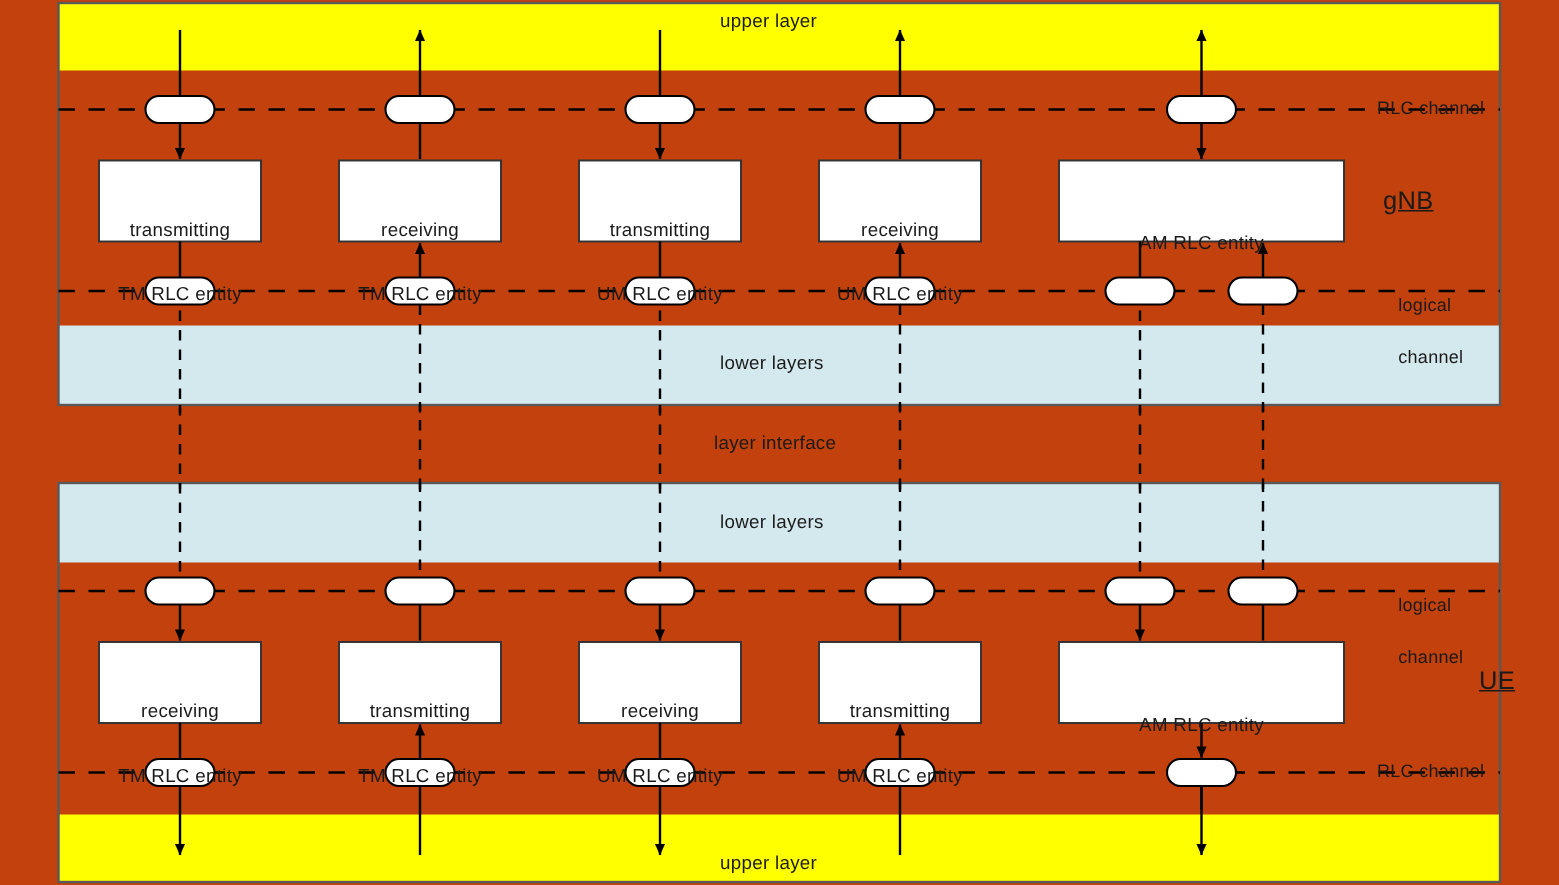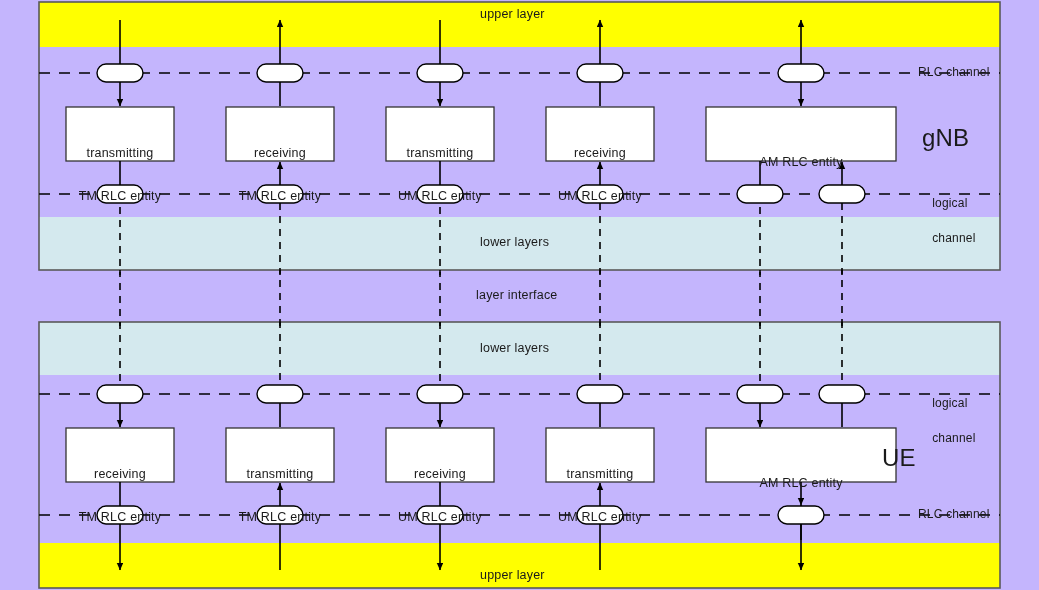--- a/index.html
+++ b/index.html
@@ -1,40 +1,40 @@
 <!DOCTYPE html>
 <html><head>
 <meta charset="utf-8">
 <style>
   html,body{margin:0;padding:0;background:#ffffff;}
   #stage{
     position:relative;
     width:1039px;height:590px;
-    background:#c4b5fd;
+    background:#c2410c;
     font-family:"Liberation Sans", sans-serif;
     overflow:hidden;
   }
   svg#canvas{position:absolute;left:0;top:0;width:1039px;height:590px;}
   .lbl{
     position:absolute;
     font-family:"Liberation Sans", sans-serif;
     color:#1a1a1a;
     white-space:pre;
     line-height:1.15;
     letter-spacing:0.2px;
   }
   .entity-label{
     font-size:12.5px;
     text-align:center;
     width:120px;
   }
   .entity-label .l1{display:block;}
   .entity-label .l2{display:block;}
   .band-label{font-size:12.5px;}
-  .node-label{font-size:24px;}
+  .node-label{font-size:17px;text-decoration:underline;}
   .chan-label{font-size:12px;}
   .chan-label.two{line-height:1.45;}
 </style>
 </head>
 <body>
 
 <div id="stage">
 
   <svg id="canvas" xmlns="http://www.w3.org/2000/svg">
     <defs>
@@ -197,21 +197,21 @@
     </g>
   </svg>
 
   <div class="lbl band-label" style="left:480px;top:7px;">upper layer</div>
   <div class="lbl band-label" style="left:480px;top:235px;">lower layers</div>
   <div class="lbl band-label" style="left:476px;top:288px;">layer interface</div>
   <div class="lbl band-label" style="left:480px;top:341px;">lower layers</div>
   <div class="lbl band-label" style="left:480px;top:568px;">upper layer</div>
 
   <div class="lbl node-label" style="left:922px;top:124px;">gNB</div>
-  <div class="lbl node-label" style="left:882px;top:444px;">UE</div>
+  <div class="lbl node-label" style="left:986px;top:444px;">UE</div>
 
   <div class="lbl chan-label" style="left:918px;top:66px;">RLC channel</div>
   <div class="lbl chan-label two" style="left:918px;top:178px;">
     <span>logical</span><br>
     <span>channel</span>
   </div>
   <div class="lbl chan-label two" style="left:918px;top:378px;">
     <span>logical</span><br>
     <span>channel</span>
   </div>

